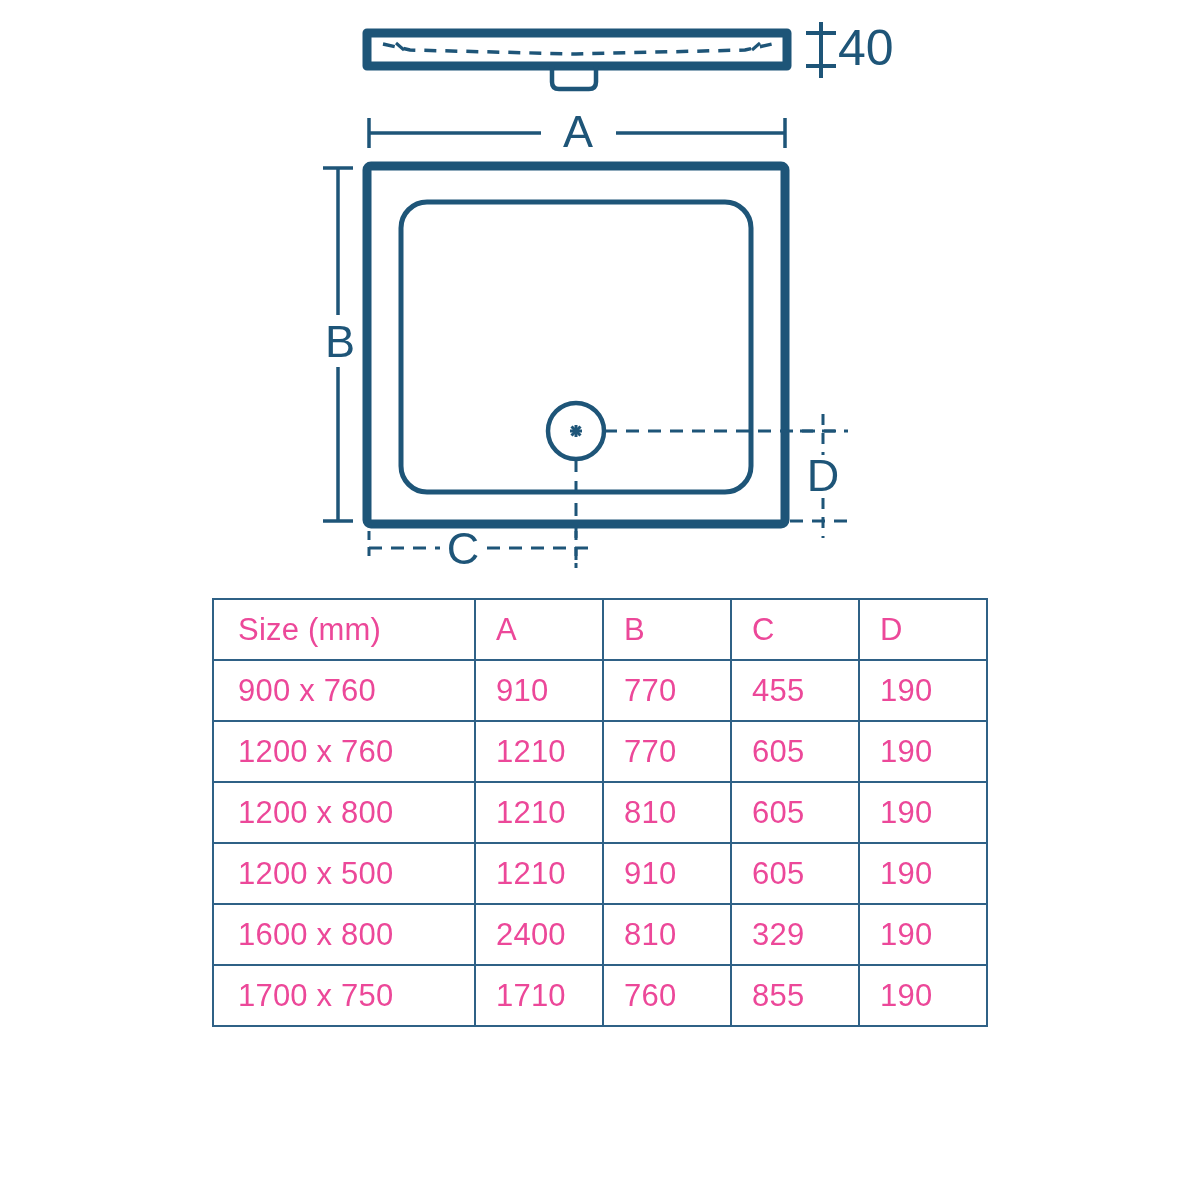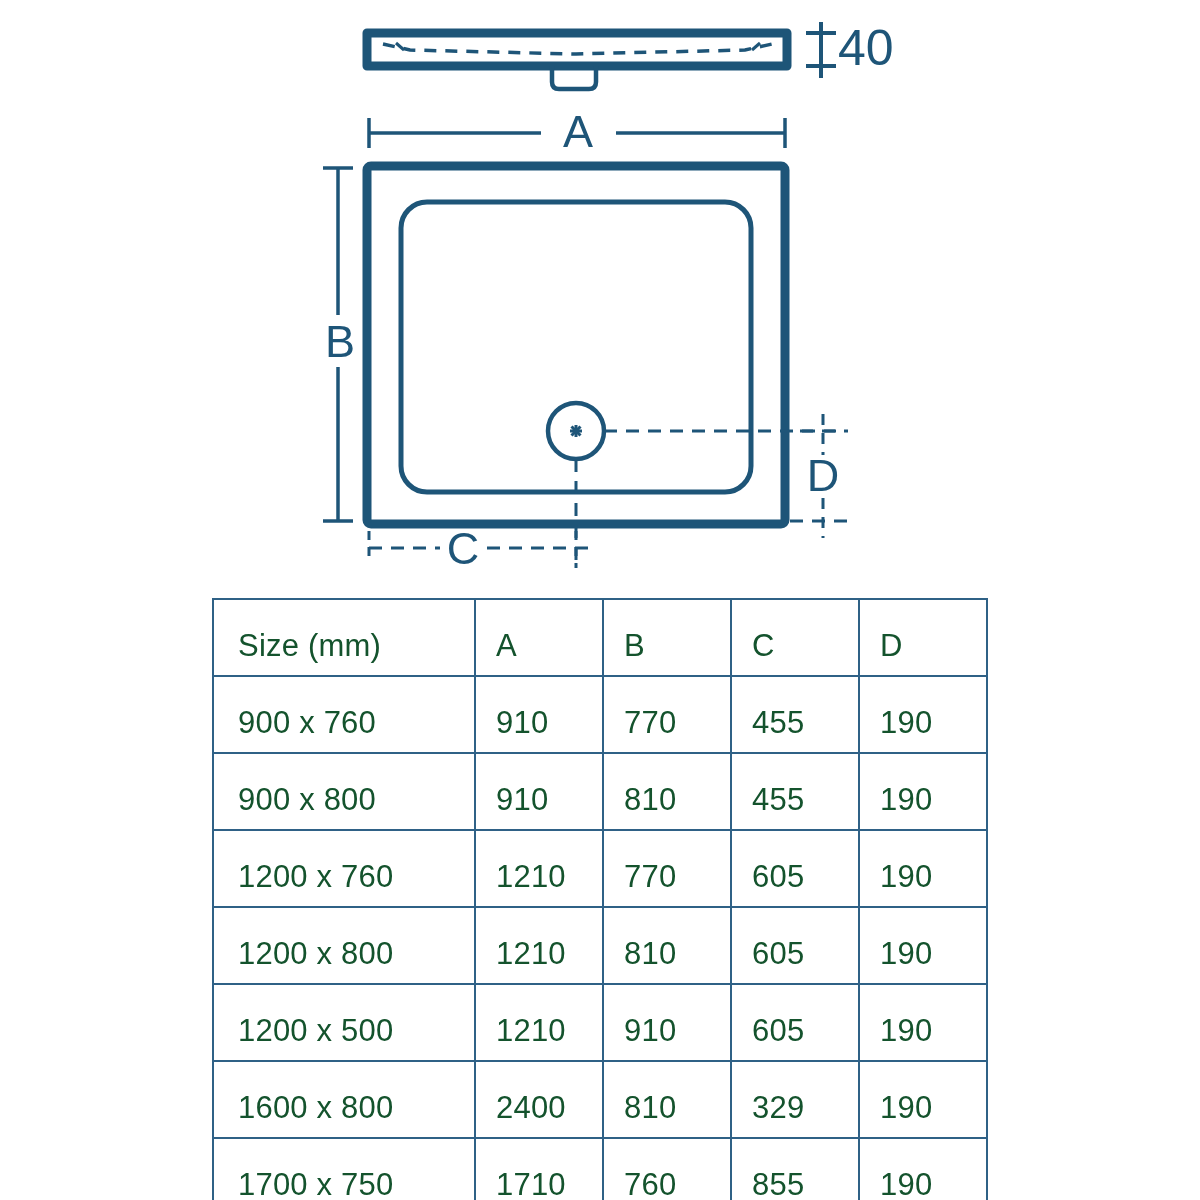--- a/index.html
+++ b/index.html
@@ -43,27 +43,27 @@
   }
   table.spec col.c-size { width: 262px; }
   table.spec col.c-a    { width: 128px; }
   table.spec col.c-b    { width: 128px; }
   table.spec col.c-c    { width: 128px; }
   table.spec col.c-d    { width: 128px; }
 
   table.spec th, table.spec td {
     border: 2px solid #2f6186;
     height: 59px;
-    padding: 16px 0 0 24px;
+    padding: 0 0 0 24px;
     text-align: left;
     vertical-align: middle;
     font-weight: normal;
     font-size: 31px;
     line-height: 1;
-    color: #14532d;
+    color: #ec4899;
     letter-spacing: 0.2px;
     white-space: nowrap;
   }
   table.spec th { font-size: 31px; }
   table.spec td.num, table.spec th.num { padding-left: 20px; }
 </style>
 </head>
 <body>
 
 <div id="sheet">
@@ -172,27 +172,20 @@
       </thead>
       <tbody>
         <tr>
           <td>900 x 760</td>
           <td class="num">910</td>
           <td class="num">770</td>
           <td class="num">455</td>
           <td class="num">190</td>
         </tr>
         <tr>
-          <td>900 x 800</td>
-          <td class="num">910</td>
-          <td class="num">810</td>
-          <td class="num">455</td>
-          <td class="num">190</td>
-        </tr>
-        <tr>
           <td>1200 x 760</td>
           <td class="num">1210</td>
           <td class="num">770</td>
           <td class="num">605</td>
           <td class="num">190</td>
         </tr>
         <tr>
           <td>1200 x 800</td>
           <td class="num">1210</td>
           <td class="num">810</td>

